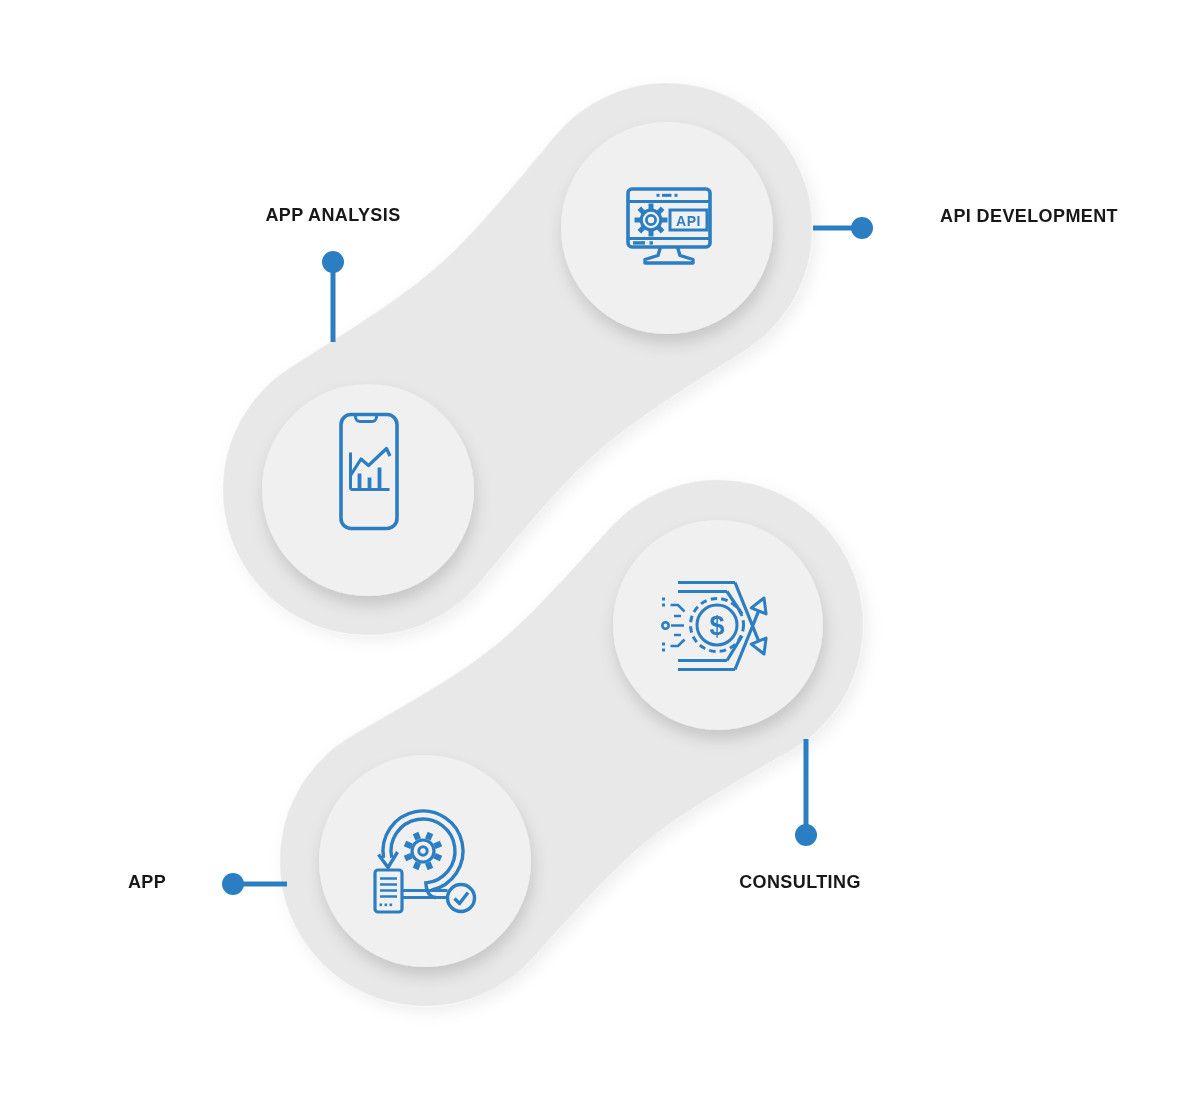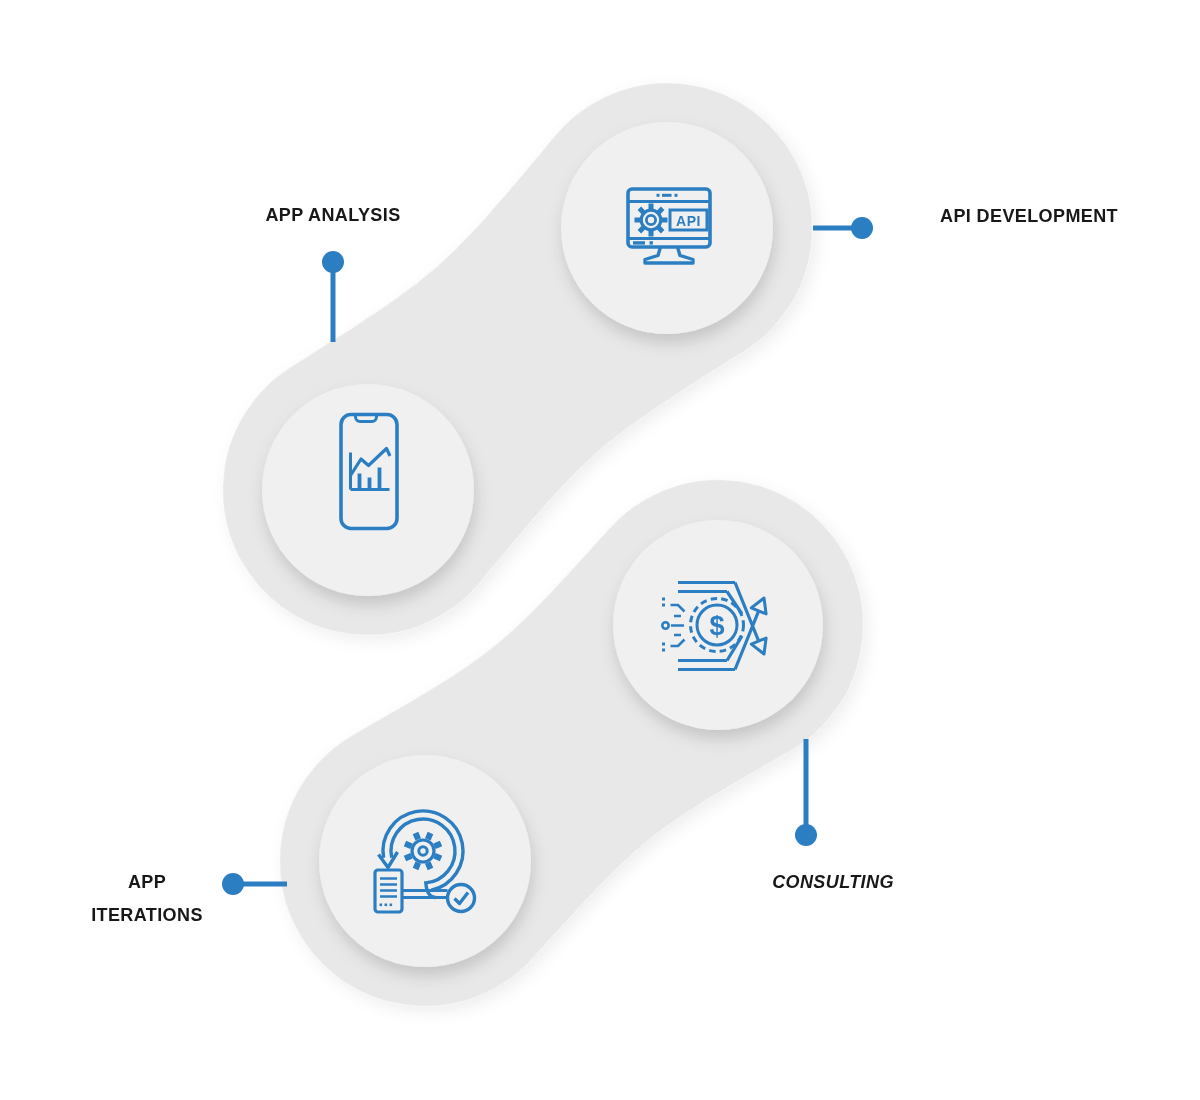--- a/index.html
+++ b/index.html
@@ -130,20 +130,19 @@
 </svg>
 
 <div class="label center" style="left:183px;top:199px;width:300px;">
   <span>APP ANALYSIS</span>
 </div>
 
 <div class="label left" style="left:892px;top:200px;width:300px;margin-left:48px;">
   <span>API DEVELOPMENT</span>
 </div>
 
-<div class="label center" style="left:688px;top:866px;width:290px;font-style:italic;">
+<div class="label center" style="left:655px;top:866px;width:290px;">
   <span>CONSULTING</span>
 </div>
 
 <div class="label center" style="left:22px;top:866px;width:250px;">
   <span>APP</span>
-  <span>ITERATIONS</span>
 </div>
 
 </body></html>

